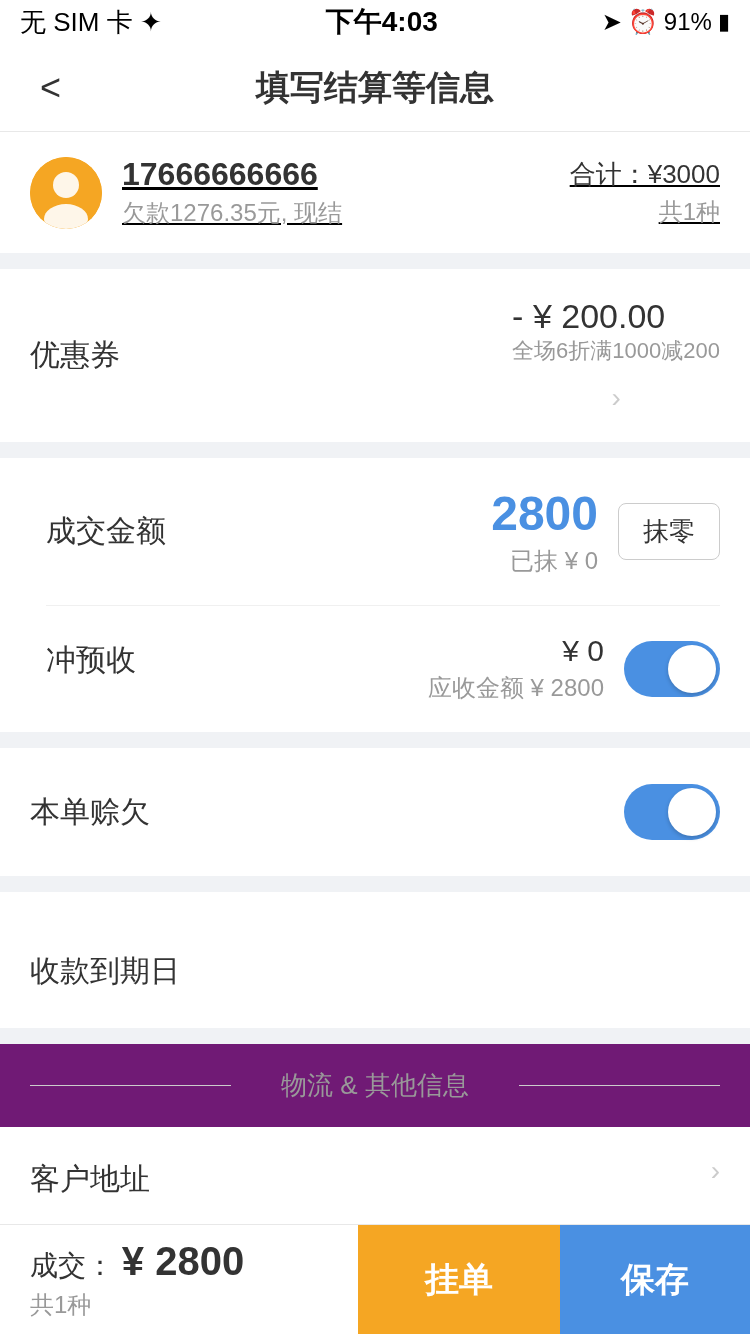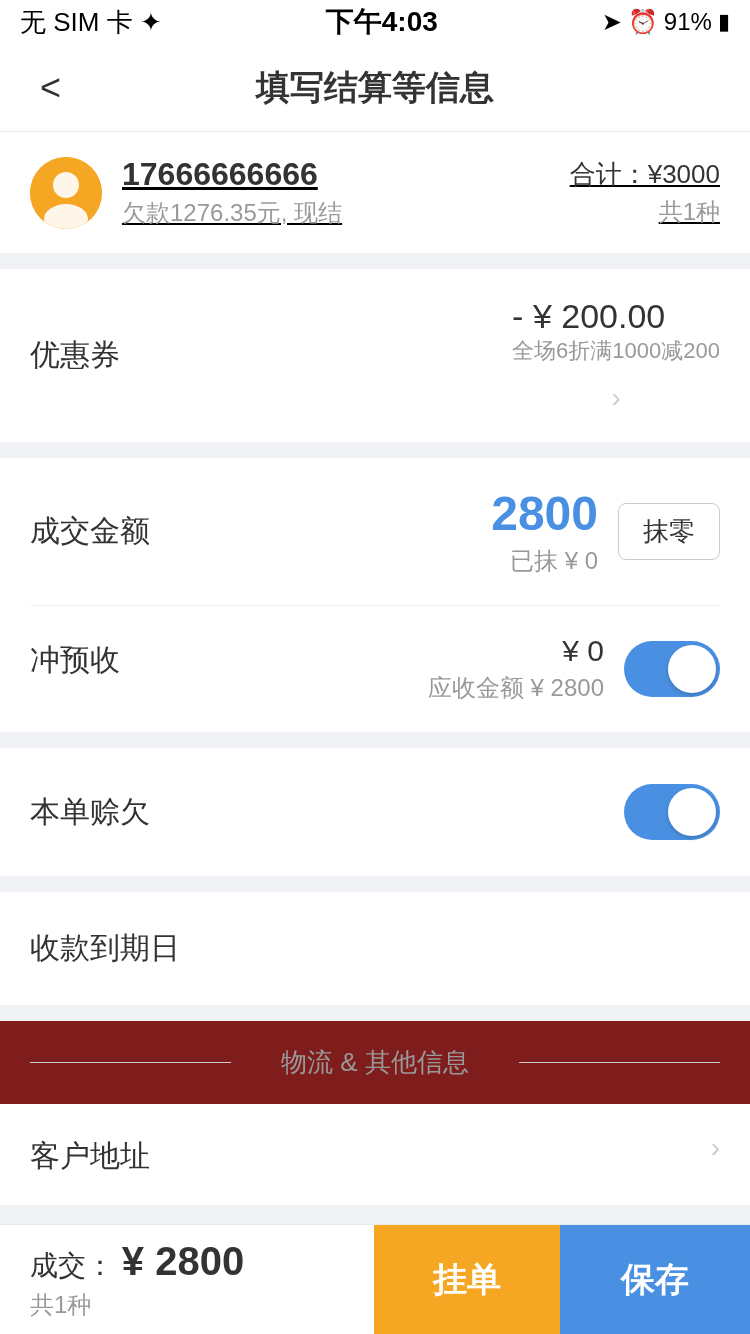--- a/index.html
+++ b/index.html
@@ -149,20 +149,21 @@
     }
     .chevron-right {
       color: #ccc;
       font-size: 28px;
     }
 
     
     .amount-section {
       background: #fff;
       margin-bottom: 16px;
+      padding-left: 16px;
     }
     .amount-row {
       padding: 28px 30px;
       display: flex;
       align-items: center;
       justify-content: space-between;
     }
     .amount-label {
       font-size: 30px;
       color: #333;
@@ -271,29 +272,30 @@
       background: #fff;
       padding: 36px 30px;
       display: flex;
       align-items: center;
       gap: 20px;
       margin-bottom: 16px;
     }
     .duedate-label {
       font-size: 30px;
       color: #333;
+      margin-top: 23px;
     }
     .duedate-value {
       font-size: 30px;
       color: #333;
     }
 
     
     .divider-section {
-      background: #7f1d1d;
+      background: #701a75;
       padding: 24px 0;
       display: flex;
       align-items: center;
       justify-content: center;
       gap: 20px;
       margin-bottom: 0;
     }
     .divider-line {
       flex: 1;
       height: 1px;
@@ -354,21 +356,21 @@
       font-weight: 600;
       color: #333;
     }
     .bottom-count {
       font-size: 24px;
       color: #999;
       margin-top: 4px;
     }
     .btn-pending {
       height: 110px;
-      width: 186px;
+      width: 202px;
       background: #f5a623;
       color: #fff;
       font-size: 34px;
       font-weight: 600;
       border: none;
       cursor: pointer;
       display: flex;
       align-items: center;
       justify-content: center;
     }

